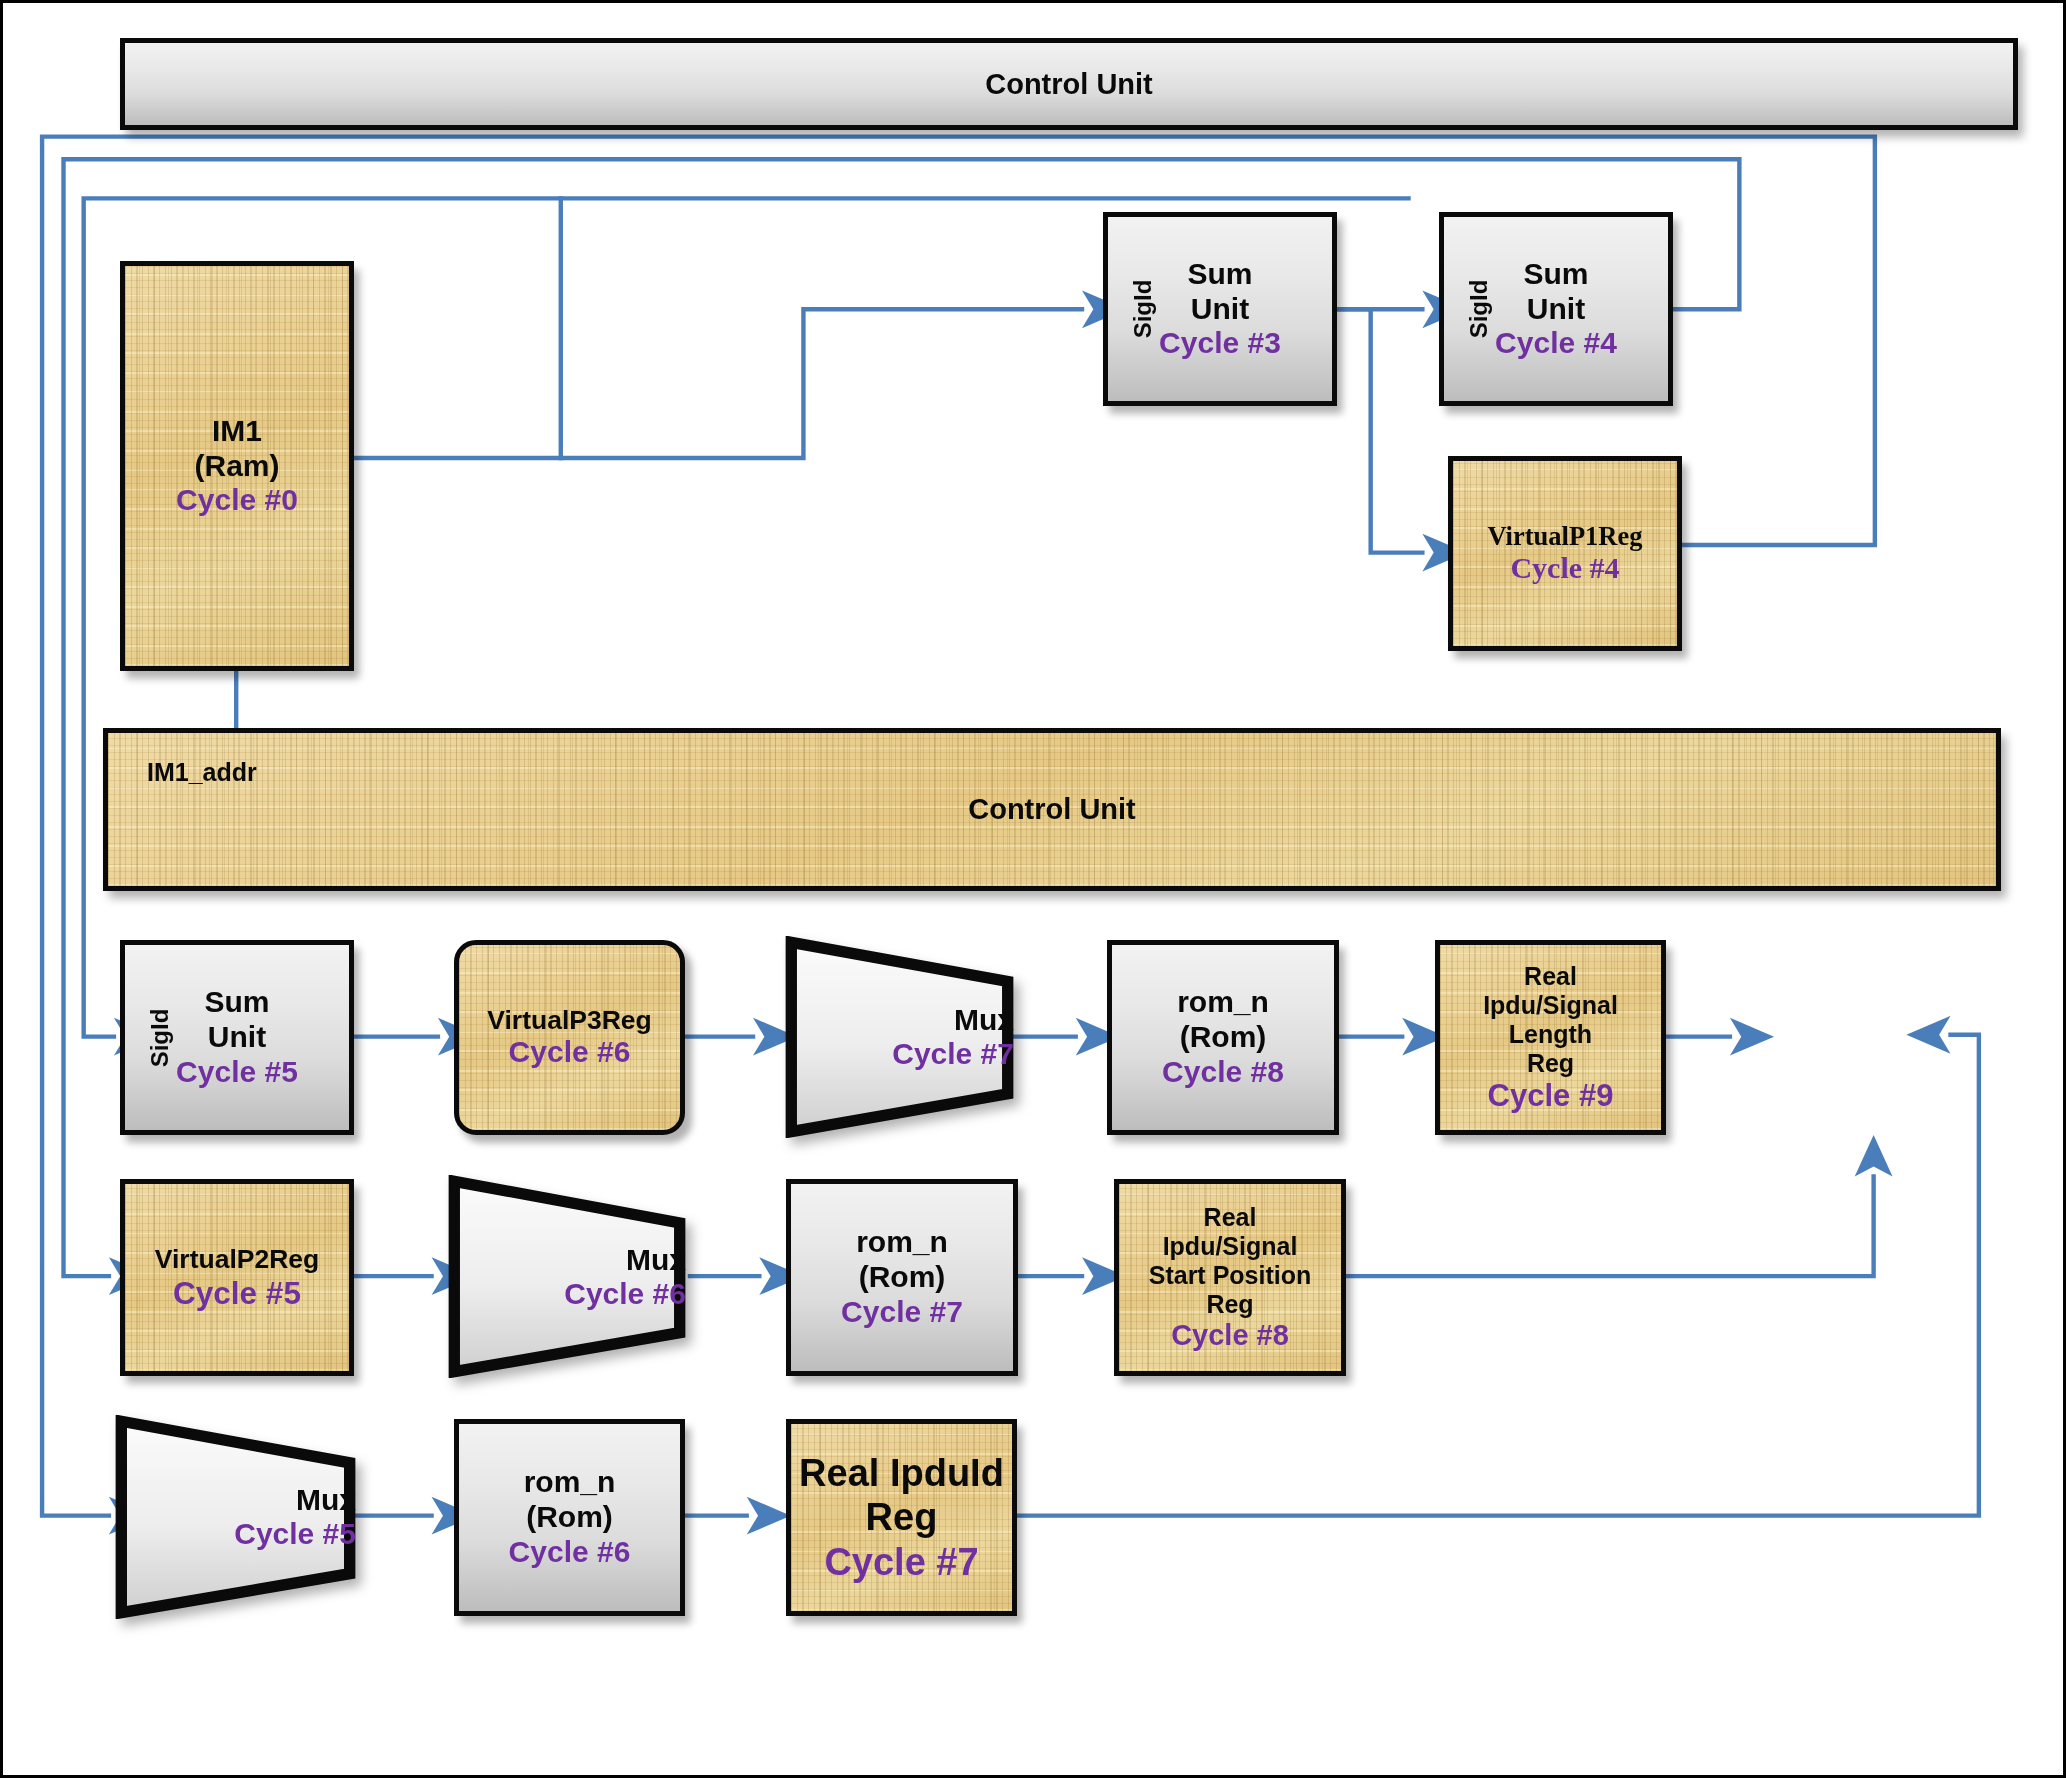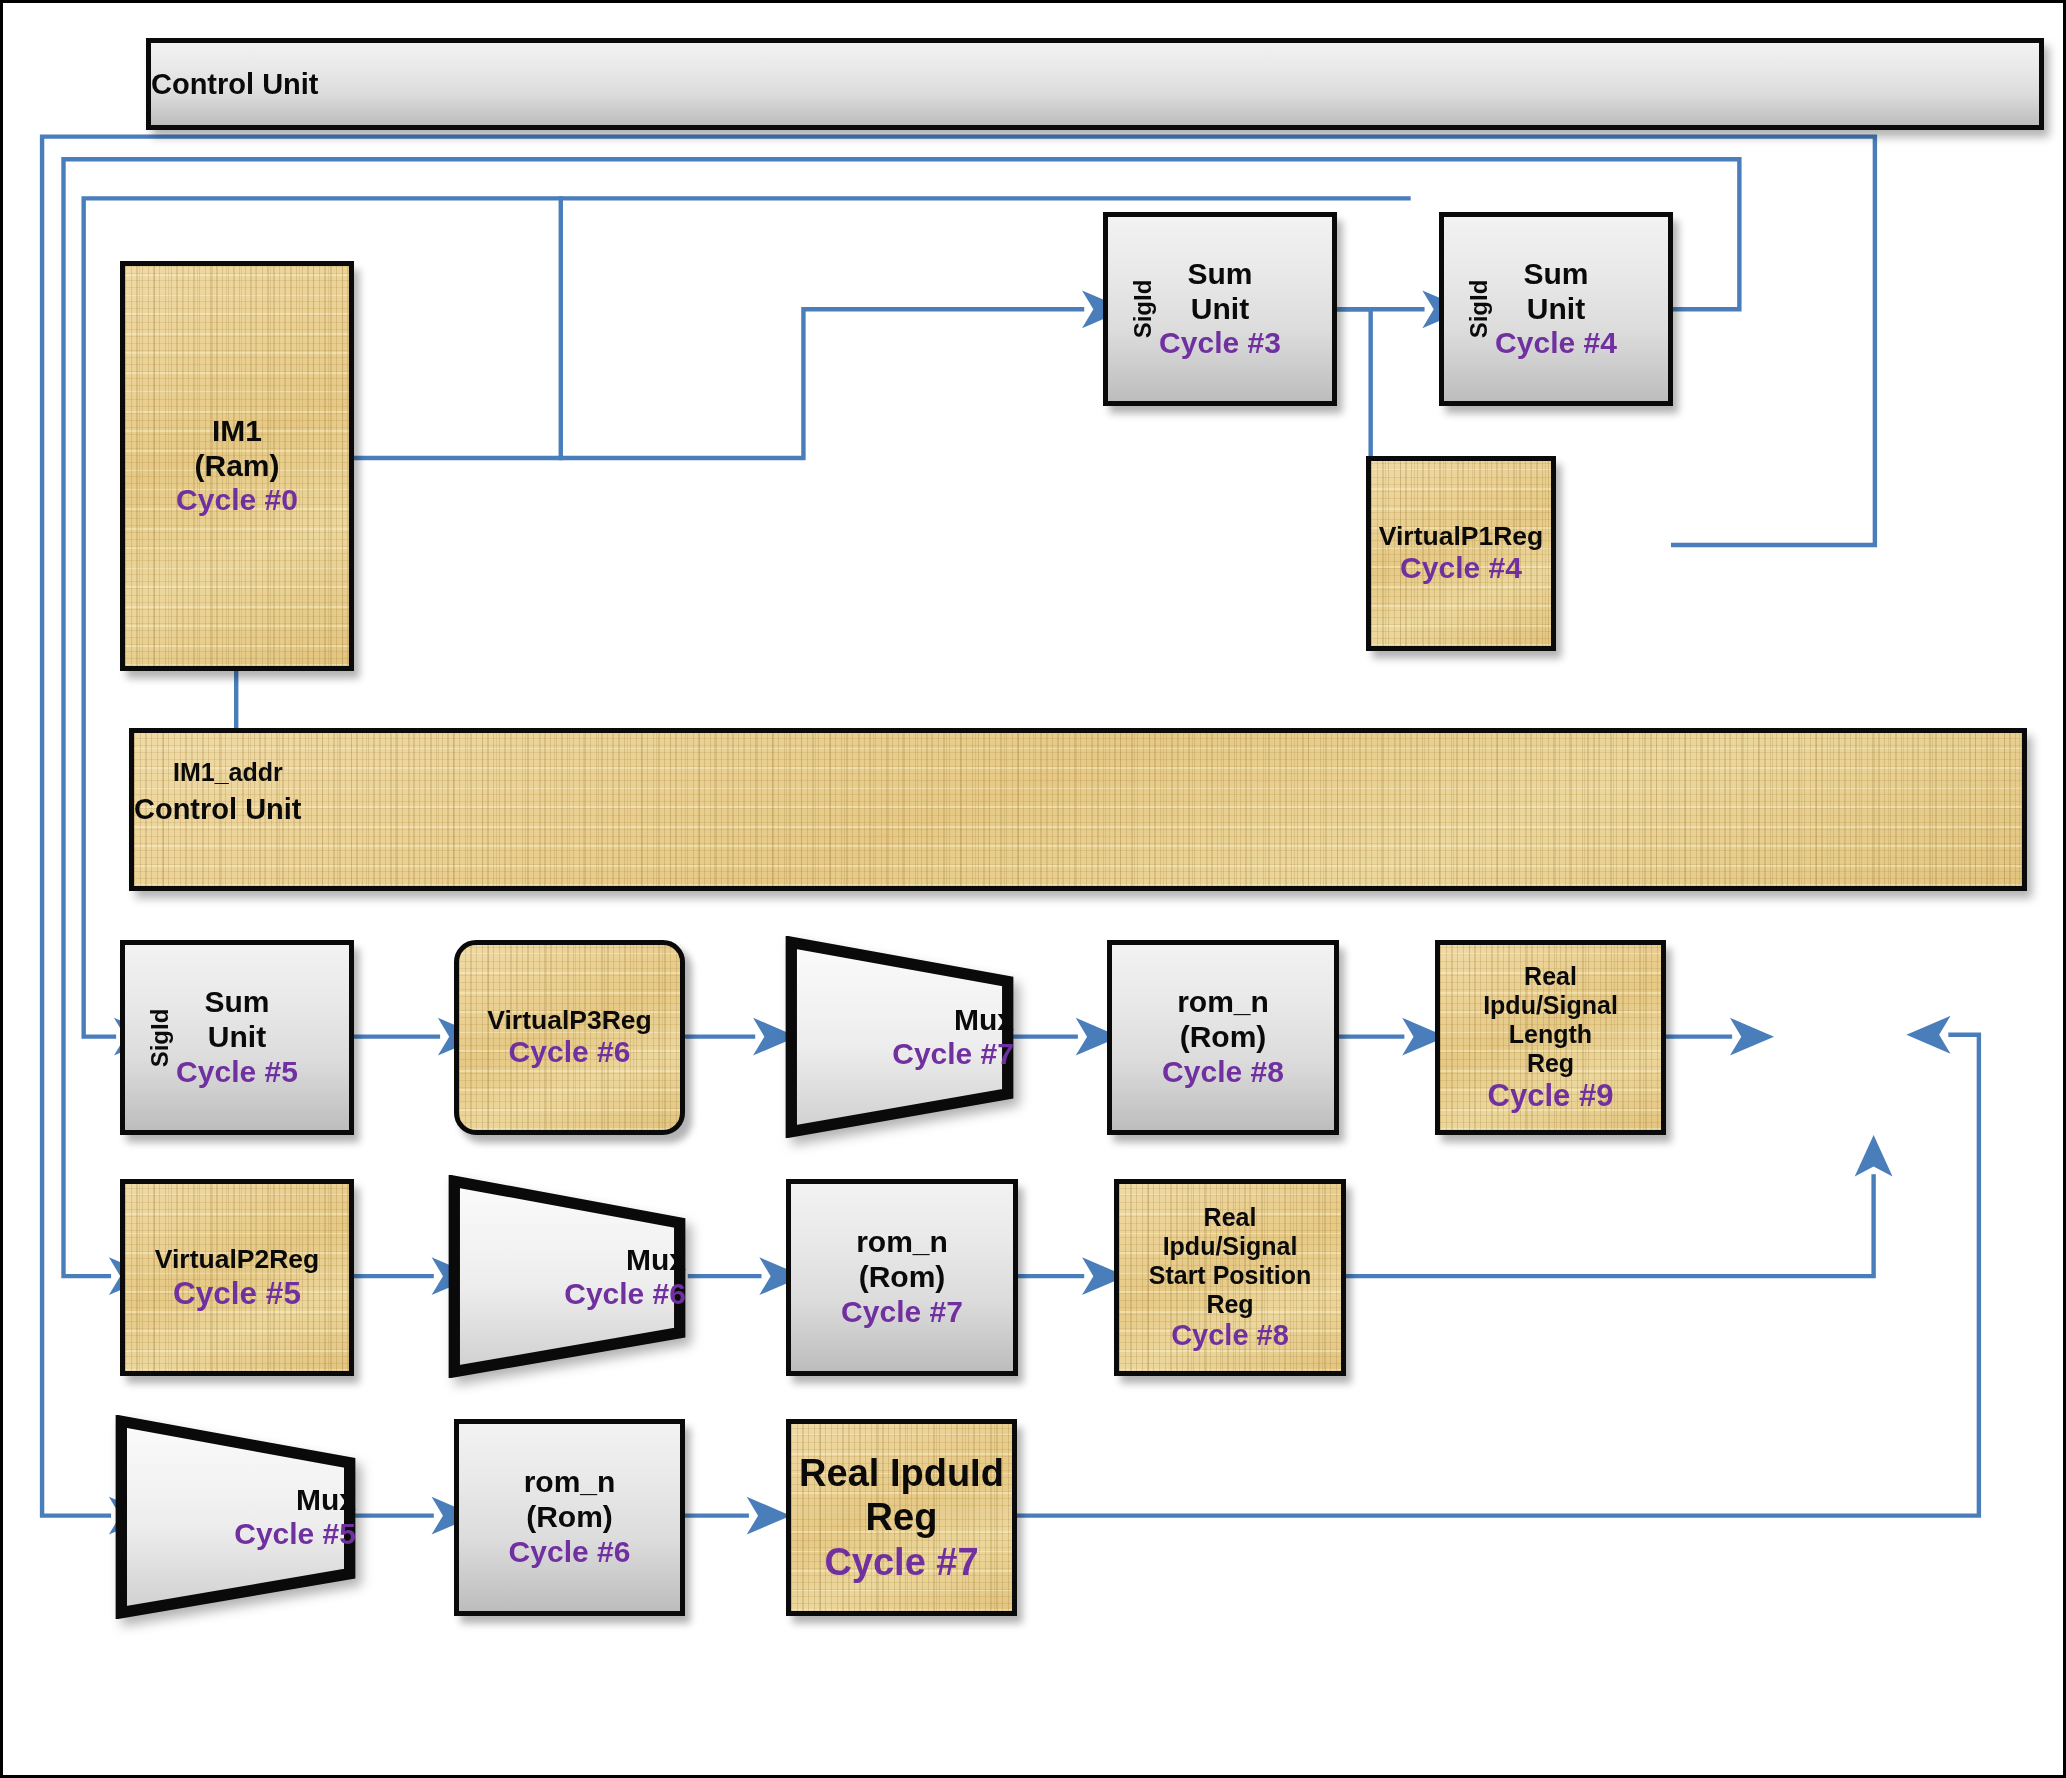--- a/index.html
+++ b/index.html
@@ -41,25 +41,24 @@
       repeating-linear-gradient(0deg, rgba(150,115,45,.15) 0 1.3px, rgba(255,255,255,0) 1.3px 7px),
       repeating-linear-gradient(0deg, rgba(255,248,215,.40) 0 1.9px, rgba(255,255,255,0) 1.9px 19.5px),
       linear-gradient(160deg,#f0dba6 0%,#e6c985 45%,#ecd79c 70%,#e2c47e 100%);
   }
   .cyc{color:#7030A0;}
 
   
   .bar{
     position:absolute;box-sizing:border-box;
     border:5.7px solid #0a0a0a;
-    display:flex;align-items:center;
+    display:flex;align-items:center;justify-content:center;
     font-weight:bold;color:#0a0a0a;
     box-shadow:6.3px 7.6px 8.8px rgba(0,0,0,.30);
     z-index:5;
-    margin-left:26px;
   }
   .bar .corner-label{
     position:absolute;left:39px;top:25px;
     font-size:25px;font-weight:bold;color:#0a0a0a;
   }
 
   
   .mux{
     position:absolute;
     z-index:5;
@@ -177,21 +176,21 @@
     <span class="cyc">Cycle #3</span>
   </div>
 
   <div class="blk grey" style="left:1436px;top:209px;width:234px;height:194px;font-size:30px;">
     <span class="sigid">SigId</span>
     <span>Sum</span>
     <span>Unit</span>
     <span class="cyc">Cycle #4</span>
   </div>
 
-  <div class="blk tan" style="left:1363px;top:453px;width:190px;height:195px;font-size:26.5px;">
+  <div class="blk tan" style="left:1445px;top:453px;width:234px;height:195px;font-size:26.5px;font-family:Liberation Serif, serif;">
     <span>VirtualP1Reg</span>
     <span class="cyc" style="font-size:30px;">Cycle #4</span>
   </div>
 
   <div class="bar tan" style="left:100px;top:725px;width:1898px;height:163px;font-size:29px;">
     <span class="corner-label">IM1_addr</span>
     <span>Control Unit</span>
   </div>
 
   <div class="blk grey" style="left:117px;top:937px;width:234px;height:195px;font-size:30px;">

